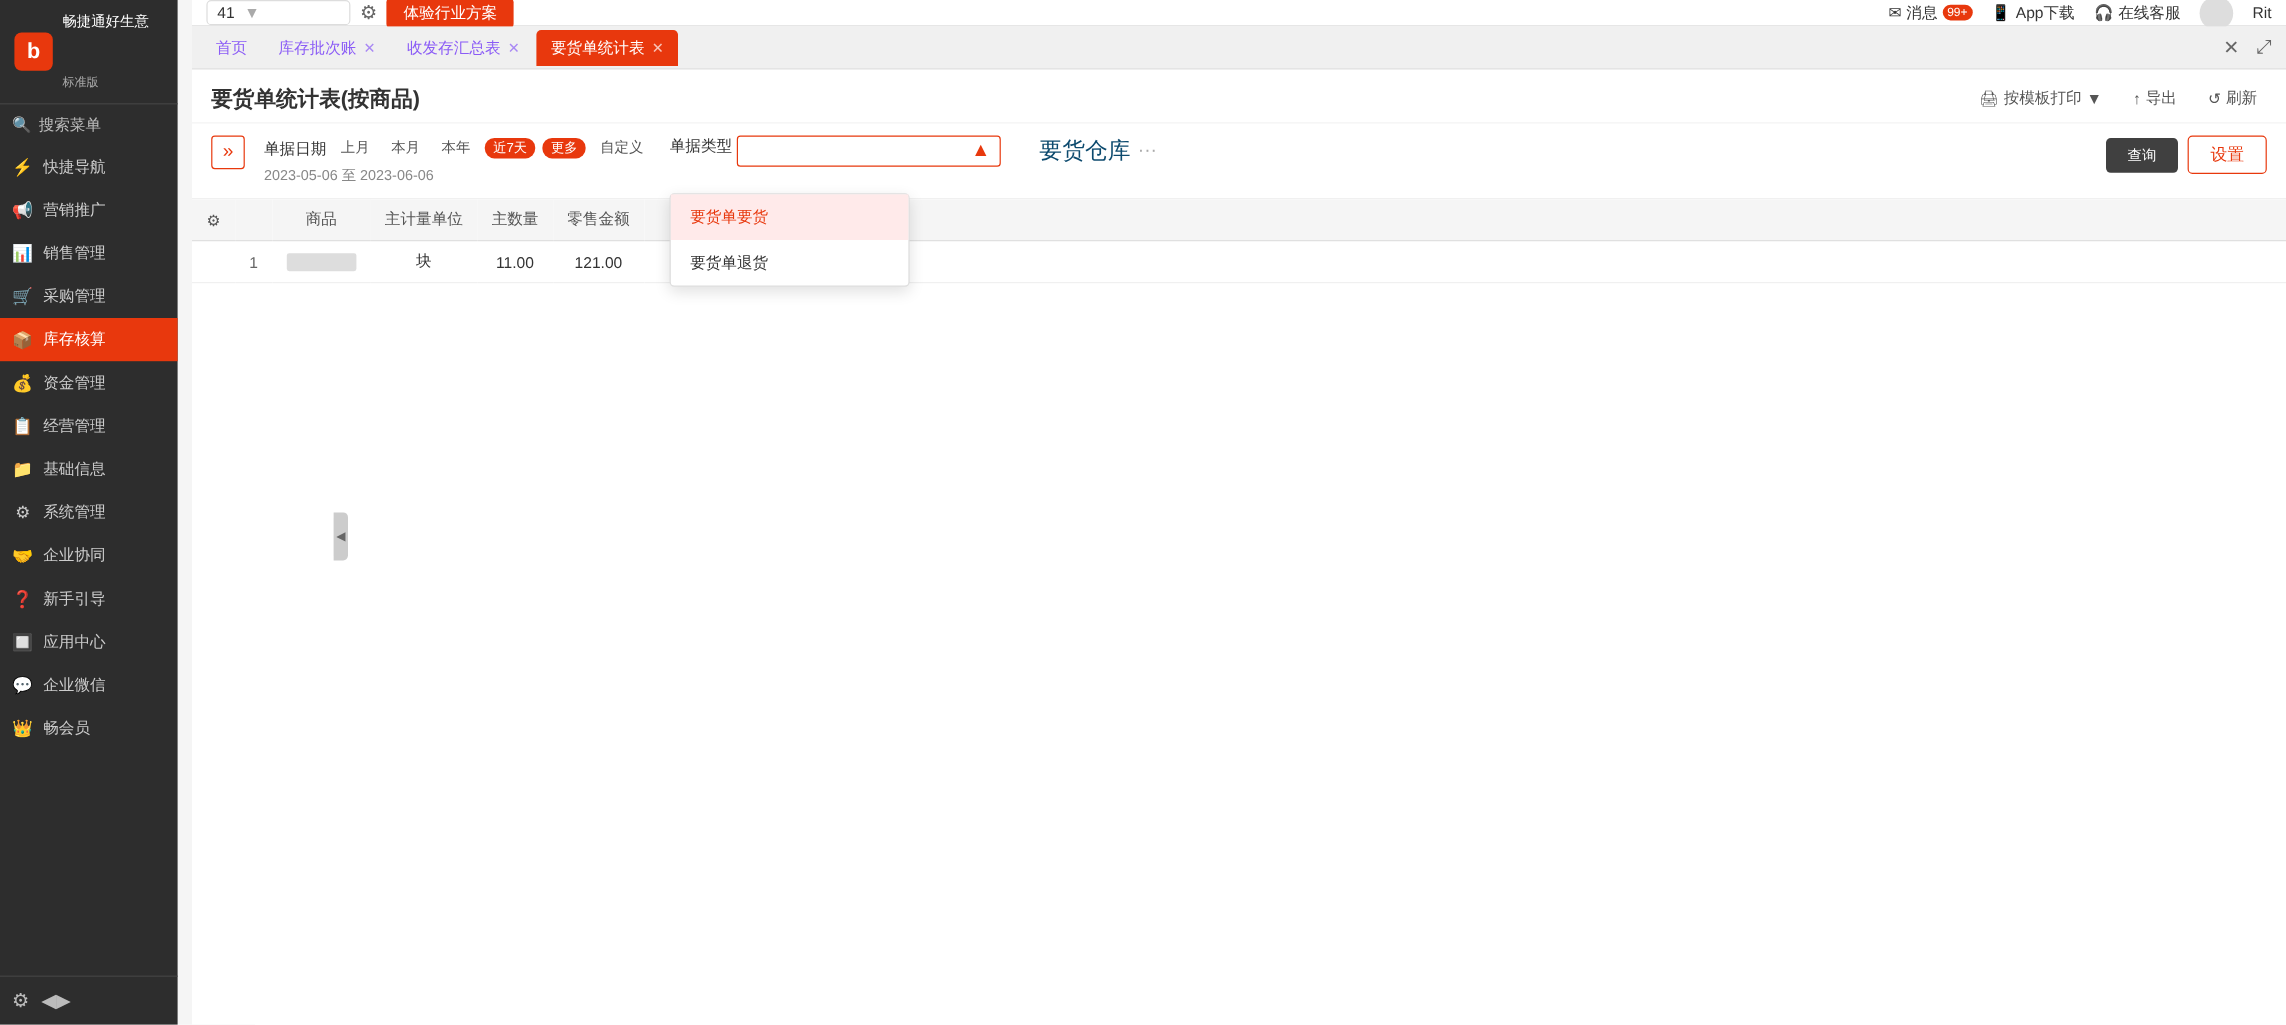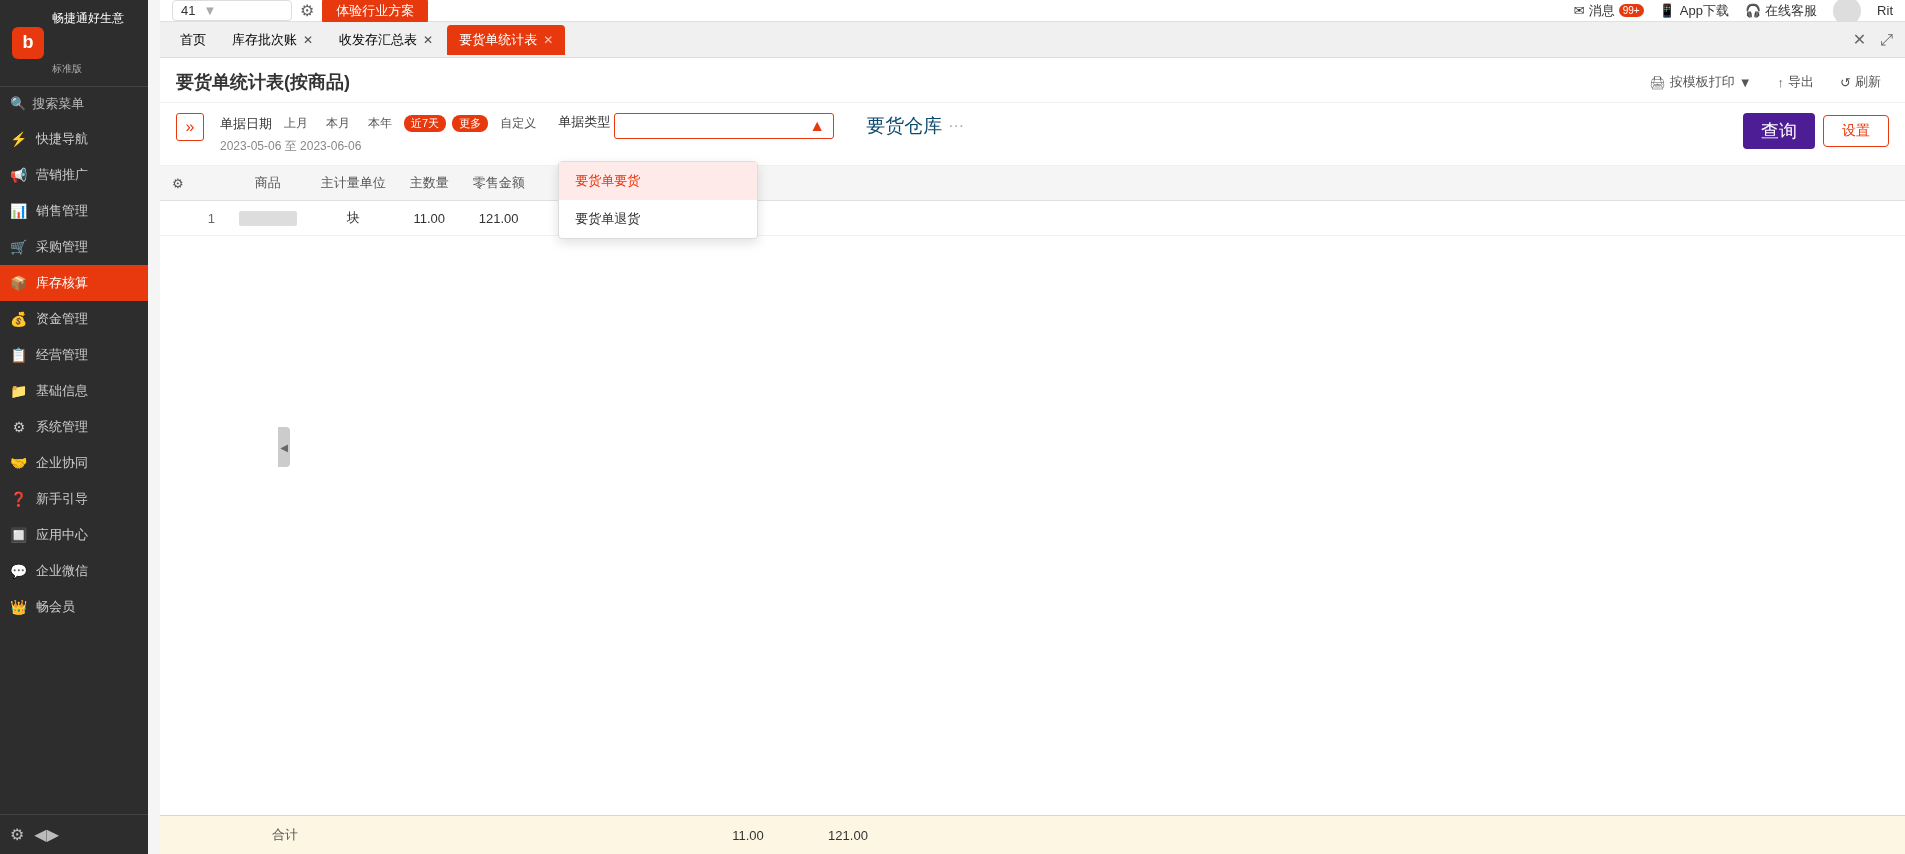--- a/index.html
+++ b/index.html
@@ -168,21 +168,21 @@
       padding: 0 8px;
       gap: 2px;
       border-bottom: 1px solid #ddd;
       flex-shrink: 0;
     }
     .tab {
       display: flex;
       align-items: center;
       padding: 4px 12px;
       font-size: 13px;
-      color: #000000;
+      color: #8b5cf6;
       cursor: pointer;
       border-radius: 4px 4px 0 0;
       gap: 6px;
       height: 30px;
     }
     .tab.active {
       background: #e8380d;
       color: white;
     }
     .tab-close { font-size: 12px; opacity: 0.7; }
@@ -319,26 +319,26 @@
     }
     .warehouse-label { font-size: 19px; color: #0c4a6e; }
     .warehouse-more { font-size: 16px; color: #aaa; cursor: pointer; }
     .filter-actions {
       margin-left: auto;
       display: flex;
       align-items: center;
       gap: 8px;
     }
     .query-btn {
-      background: #4c1d95;
+      background: #404040;
       color: white;
       border: none;
       border-radius: 4px;
       padding: 6px 18px;
-      font-size: 18px;
+      font-size: 12px;
       cursor: pointer;
       text-align: right;
     }
     .settings-btn {
       background: white;
       color: #e8380d;
       border: 1px solid #e8380d;
       border-radius: 4px;
       padding: 6px 18px;
       font-size: 14px;
@@ -638,22 +638,14 @@
             </td>
             <td>块</td>
             <td>11.00</td>
             <td>121.00</td>
             <td></td>
           </tr>
         </tbody>
       </table>
     </div>
 
-    <div class="table-footer">
-      <span style="width:50px;display:inline-block;"></span>
-      <span style="width:50px;display:inline-block;"></span>
-      <span class="footer-label">合计</span>
-      <span style="flex:1;max-width:200px;"></span>
-      <span class="footer-value" style="min-width:100px;text-align:center;">11.00</span>
-      <span class="footer-value" style="min-width:100px;text-align:center;">121.00</span>
-    </div>
   </div>
 </div>
 
 </body></html>

